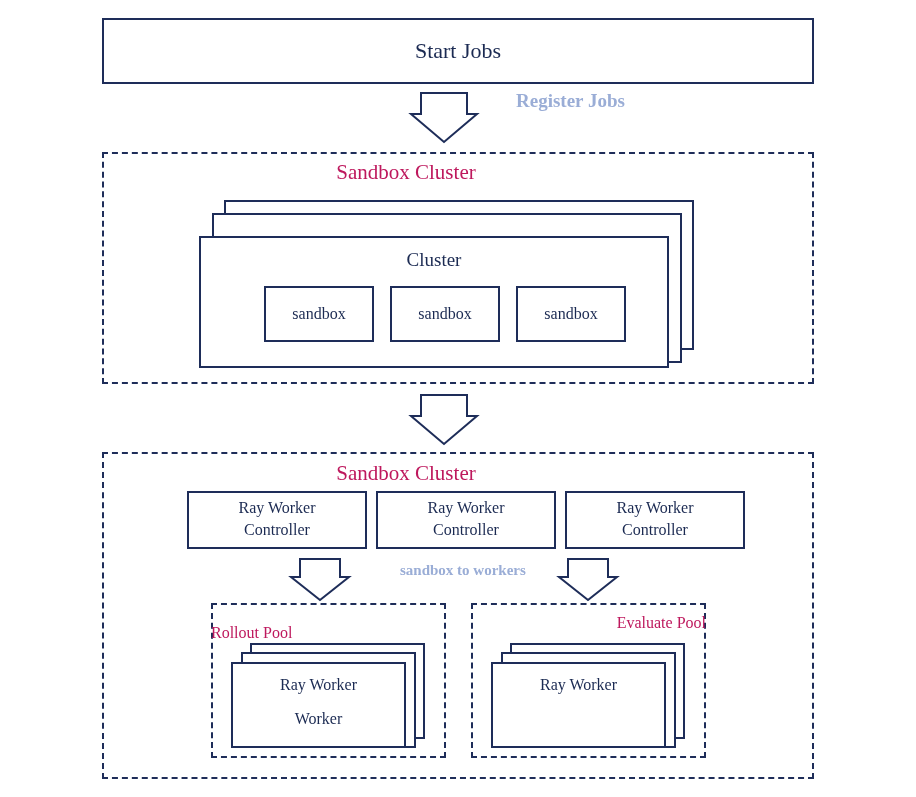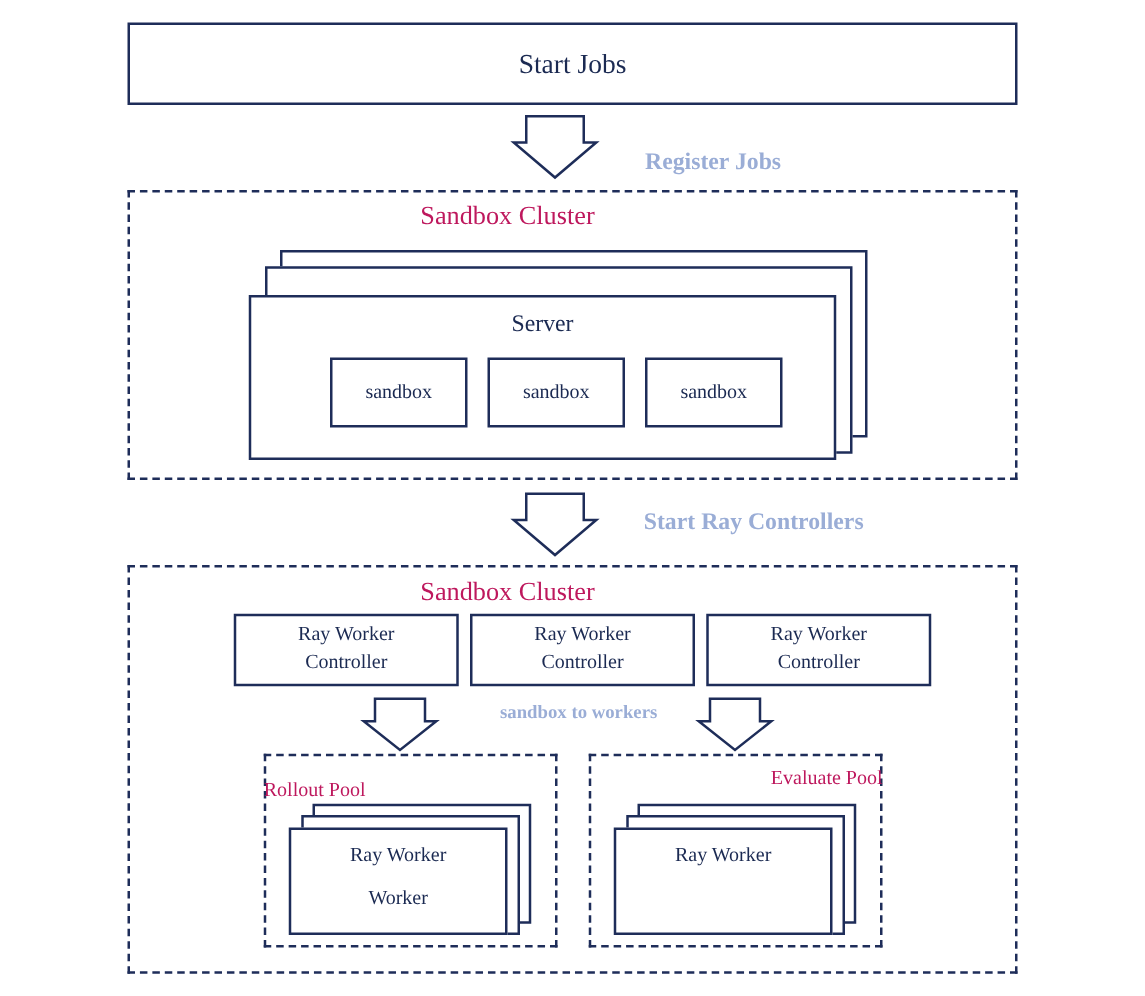--- a/index.html
+++ b/index.html
@@ -69,46 +69,45 @@
 
 <div class="canvas">
 
   <div class="box" style="left:102px; top:18px; width:712px; height:66px;">
     <div class="title-center" style="top:18px; font-size:22px;">Start Jobs</div>
   </div>
 
   <svg class="arrow" style="left:409px; top:92px;" width="70" height="52" viewBox="0 0 70 52">
     <path d="M 12 1 L 58 1 L 58 22 L 68 22 L 35 50 L 2 22 L 12 22 Z"></path>
   </svg>
-  <div class="arrow-label" style="left:516px; top:119px; font-size:19px;">Register Jobs</div>
+  <div class="arrow-label" style="left:516px; top:90px; font-size:19px;">Register Jobs</div>
 
   <div class="box dashed" style="left:102px; top:152px; width:712px; height:232px;"></div>
   <div class="lbl title-center" style="top:160px; font-size:21px;">Sandbox Cluster</div>
 
   <div class="stack-shadow" style="left:224px; top:200px; width:470px; height:150px;"></div>
   <div class="stack-shadow" style="left:212px; top:213px; width:470px; height:150px;"></div>
 
   <div class="box" style="left:199px; top:236px; width:470px; height:132px;">
-    <div class="title-center" style="top:11px; font-size:19px;">Server</div>
+    <div class="title-center" style="top:11px; font-size:19px;">Cluster</div>
   </div>
 
   <div class="box" style="left:264px; top:286px; width:110px; height:56px;">
     <div class="title-center" style="top:17px; font-size:16px;">sandbox</div>
   </div>
   <div class="box" style="left:390px; top:286px; width:110px; height:56px;">
     <div class="title-center" style="top:17px; font-size:16px;">sandbox</div>
   </div>
   <div class="box" style="left:516px; top:286px; width:110px; height:56px;">
     <div class="title-center" style="top:17px; font-size:16px;">sandbox</div>
   </div>
 
   <svg class="arrow" style="left:409px; top:394px;" width="70" height="52" viewBox="0 0 70 52">
     <path d="M 12 1 L 58 1 L 58 22 L 68 22 L 35 50 L 2 22 L 12 22 Z"></path>
   </svg>
-  <div class="arrow-label" style="left:515px; top:407px; font-size:19px;">Start Ray Controllers</div>
 
   <div class="box dashed" style="left:102px; top:452px; width:712px; height:327px;"></div>
   <div class="lbl title-center" style="top:461px; font-size:21px;">Sandbox Cluster</div>
 
   <div class="box" style="left:187px; top:491px; width:180px; height:58px;">
     <div class="title-center" style="top:6px; font-size:16px;">Ray Worker</div>
     <div class="title-center" style="top:28px; font-size:16px;">Controller</div>
   </div>
   <div class="box" style="left:376px; top:491px; width:180px; height:58px;">
     <div class="title-center" style="top:6px; font-size:16px;">Ray Worker</div>

